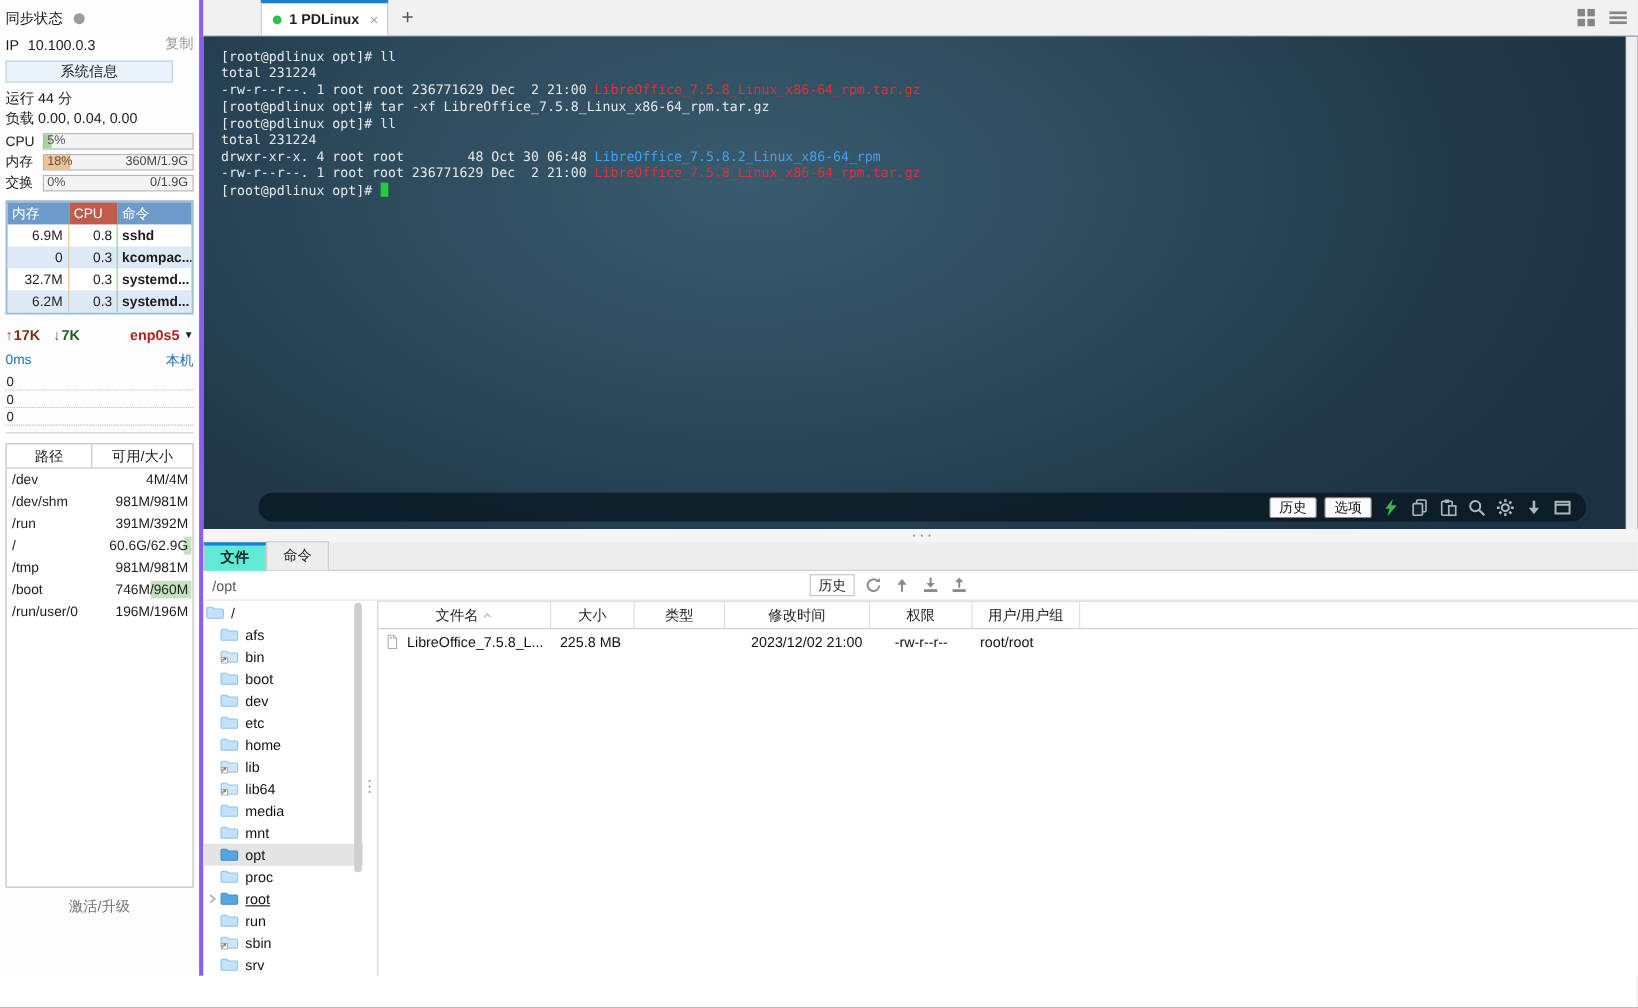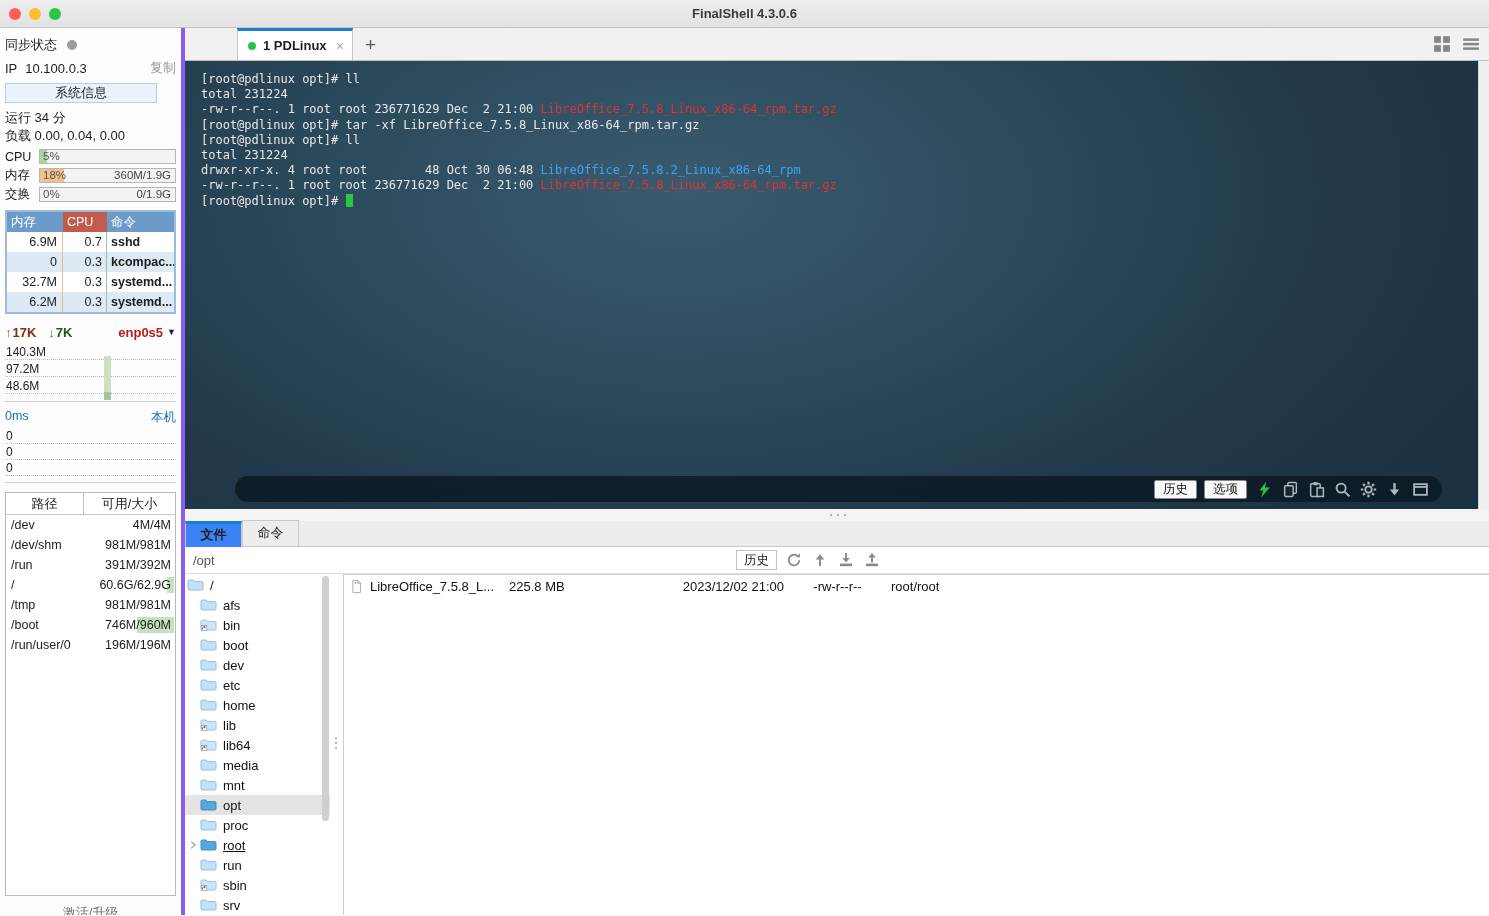--- a/index.html
+++ b/index.html
@@ -90,21 +90,21 @@
   .cmd-ic svg, .ticon svg, .tb-folder svg { width:100%; height:100%; display:block; }
 
   
   .hsplit { position:relative; height:12px; background:#f4f4f4; }
   .hsplit .dots { position:absolute; left:50%; top:5px; width:2px; height:2px; border-radius:50%; background:#9a9a9a; box-shadow:-7px 0 0 #9a9a9a, 7px 0 0 #9a9a9a; }
 
   
   .bottom { flex:1; display:flex; flex-direction:column; background:#fff; min-height:0; }
   .bp-tabs { position:relative; height:26px; background:#ededed; border-bottom:1px solid #c9c9c9; display:flex; align-items:flex-end; padding-left:0; }
   .bp-tab { height:26px; min-width:57px; text-align:center; line-height:23px; font-size:13px; color:#222; border:1px solid #c9c9c9; border-bottom:none; background:#ededed; padding:0 14px; cursor:pointer; }
-  .bp-tab.active { background:#3b82f6; border-top:3px solid #1a7dd7; line-height:21px; margin-bottom:-1px; font-weight:bold; }
+  .bp-tab.active { background:#5eead4; border-top:3px solid #1a7dd7; line-height:21px; margin-bottom:-1px; font-weight:bold; }
   .pathrow { position:relative; height:27px; border-bottom:1px solid #e0e0e0; display:flex; align-items:center; background:#fff; }
   .pathtext { margin-left:8px; font-size:13px; color:#555; }
   .path-controls { position:absolute; left:551px; top:3px; display:flex; align-items:center; gap:9px; }
   .ph-btn { background:#fff; border:1px solid #c2c2c2; font-size:12.5px; color:#222; line-height:18px; padding:0 7px; cursor:pointer; font-family:inherit; }
   .ph-ic { width:16px; height:16px; color:#8a8a8a; cursor:pointer; }
   .ph-ic svg { width:100%; height:100%; display:block; }
 
   .bp-body { flex:1; display:flex; min-height:0; }
   .tree { position:relative; width:145px; flex:0 0 145px; overflow:hidden; padding-top:1px; }
   .titem { position:relative; height:20px; display:flex; align-items:center; font-size:13px; color:#111; cursor:pointer; }
@@ -125,43 +125,35 @@
   .frow { display:flex; height:23px; align-items:center; font-size:13px; color:#111; cursor:default; }
   .frow .fc { white-space:nowrap; overflow:hidden; line-height:23px; }
   .frow .ficon { width:13px; height:15px; margin:0 7px 0 6px; flex:0 0 13px; }
   .frow .ficon svg { width:100%; height:100%; display:block; }
 </style>
 </head>
 <body>
 
 <div class="window">
 
-  <div class="titlebar">
-    <div class="traffic">
-      <span class="tl-close"></span>
-      <span class="tl-min"></span>
-      <span class="tl-zoom"></span>
-    </div>
-    <div class="win-title">FinalShell 4.3.0.6</div>
-  </div>
 
   <div class="main">
 
     <aside class="sidebar">
       <div class="sb-sync">
         <span>同步状态</span>
         <span class="dot"></span>
       </div>
       <div class="sb-ip">
         <span class="ipl">IP</span>
         <span>10.100.0.3</span>
         <span class="copy">复制</span>
       </div>
       <button class="sysinfo-btn">系统信息</button>
-      <div class="sb-line">运行 34 分</div>
+      <div class="sb-line">运行 44 分</div>
       <div class="sb-line">负载 0.00, 0.04, 0.00</div>
       <div id="meters">
           <div class="meter-row">
             <span class="mlabel">CPU</span>
             <span class="meter">
               <span class="fill" style="width: 5%; background: rgb(168, 212, 160);"></span>
               <span class="pct">5%</span>
               <span class="det"></span>
             </span>
           </div>
@@ -183,21 +175,21 @@
           </div>
         </div>
       <div class="proc" id="proc-table">
           <div class="phead">
             <span class="c1">内存</span>
             <span class="c2">CPU</span>
             <span class="c3">命令</span>
           </div>
           <div class="prow">
             <span class="c1">6.9M</span>
-            <span class="c2">0.7</span>
+            <span class="c2">0.8</span>
             <span class="c3">sshd</span>
           </div>
           <div class="prow">
             <span class="c1">0</span>
             <span class="c2">0.3</span>
             <span class="c3">kcompac...</span>
           </div>
           <div class="prow">
             <span class="c1">32.7M</span>
             <span class="c2">0.3</span>
@@ -210,33 +202,20 @@
           </div>
         </div>
       <div class="net-row">
         <span class="upa">↑</span>
         <span class="upv">17K</span>
         <span class="dna">↓</span>
         <span class="dnv">7K</span>
         <span class="iface">enp0s5</span>
         <span class="caret">▼</span>
       </div>
-      <div class="graph" id="net-graph">
-          <div class="grow" style="height: 17px;">
-            <span class="glabel">140.3M</span>
-          </div>
-          <div class="grow" style="height: 17px;">
-            <span class="glabel">97.2M</span>
-          </div>
-          <div class="grow" style="height: 17px;">
-            <span class="glabel">48.6M</span>
-          </div>
-          <div style="height: 7px;"></div>
-          <span class="bar" style="left: 58%; height: 44px;"></span>
-        </div>
       <div class="ping-title">
         <span>0ms</span>
         <span>本机</span>
       </div>
       <div class="graph" id="ping-graph">
           <div class="grow" style="height: 16px;">
             <span class="glabel">0</span>
           </div>
           <div class="grow" style="height: 16px;">
             <span class="glabel">0</span>
@@ -568,20 +547,30 @@
                   </svg>
                 </span>
                 <span class="tlabel">srv</span>
               </div>
               <div class="tree-scroll"></div>
             </div>
           <div class="vsplit">
               <span class="dots"></span>
             </div>
           <div class="ftable">
+            <div class="fhead" id="ftable-head">
+                <span class="fh" style="width: 157px;">文件名<span class="sorticon"><svg viewBox="0 0 12 12">
+                      <path d="M2.5 7.5L6 4l3.5 3.5" fill="none" stroke="#b2b2b2" stroke-width="1.4"></path>
+                    </svg></span></span>
+                <span class="fh" style="width: 76px;">大小</span>
+                <span class="fh" style="width: 82px;">类型</span>
+                <span class="fh" style="width: 132px;">修改时间</span>
+                <span class="fh" style="width: 93px;">权限</span>
+                <span class="fh" style="width: 98px;">用户/用户组</span>
+              </div>
             <div id="ftable-body">
                 <div class="frow">
                   <span class="ficon">
                     <svg viewBox="0 0 16 18">
                       <path d="M3.5 1.5h6.2L13 5v11.5H3.5z" fill="#fdfdfd" stroke="#9c9c9c"></path>
                       <path d="M9.7 1.5V5H13" fill="none" stroke="#9c9c9c"></path>
                       <path d="M5.5 4.5h2.2" stroke="#8a8a8a" stroke-width="1.4"></path>
                     </svg>
                   </span>
                   <span class="fc" style="width: 131px;">LibreOffice_7.5.8_L...</span>

